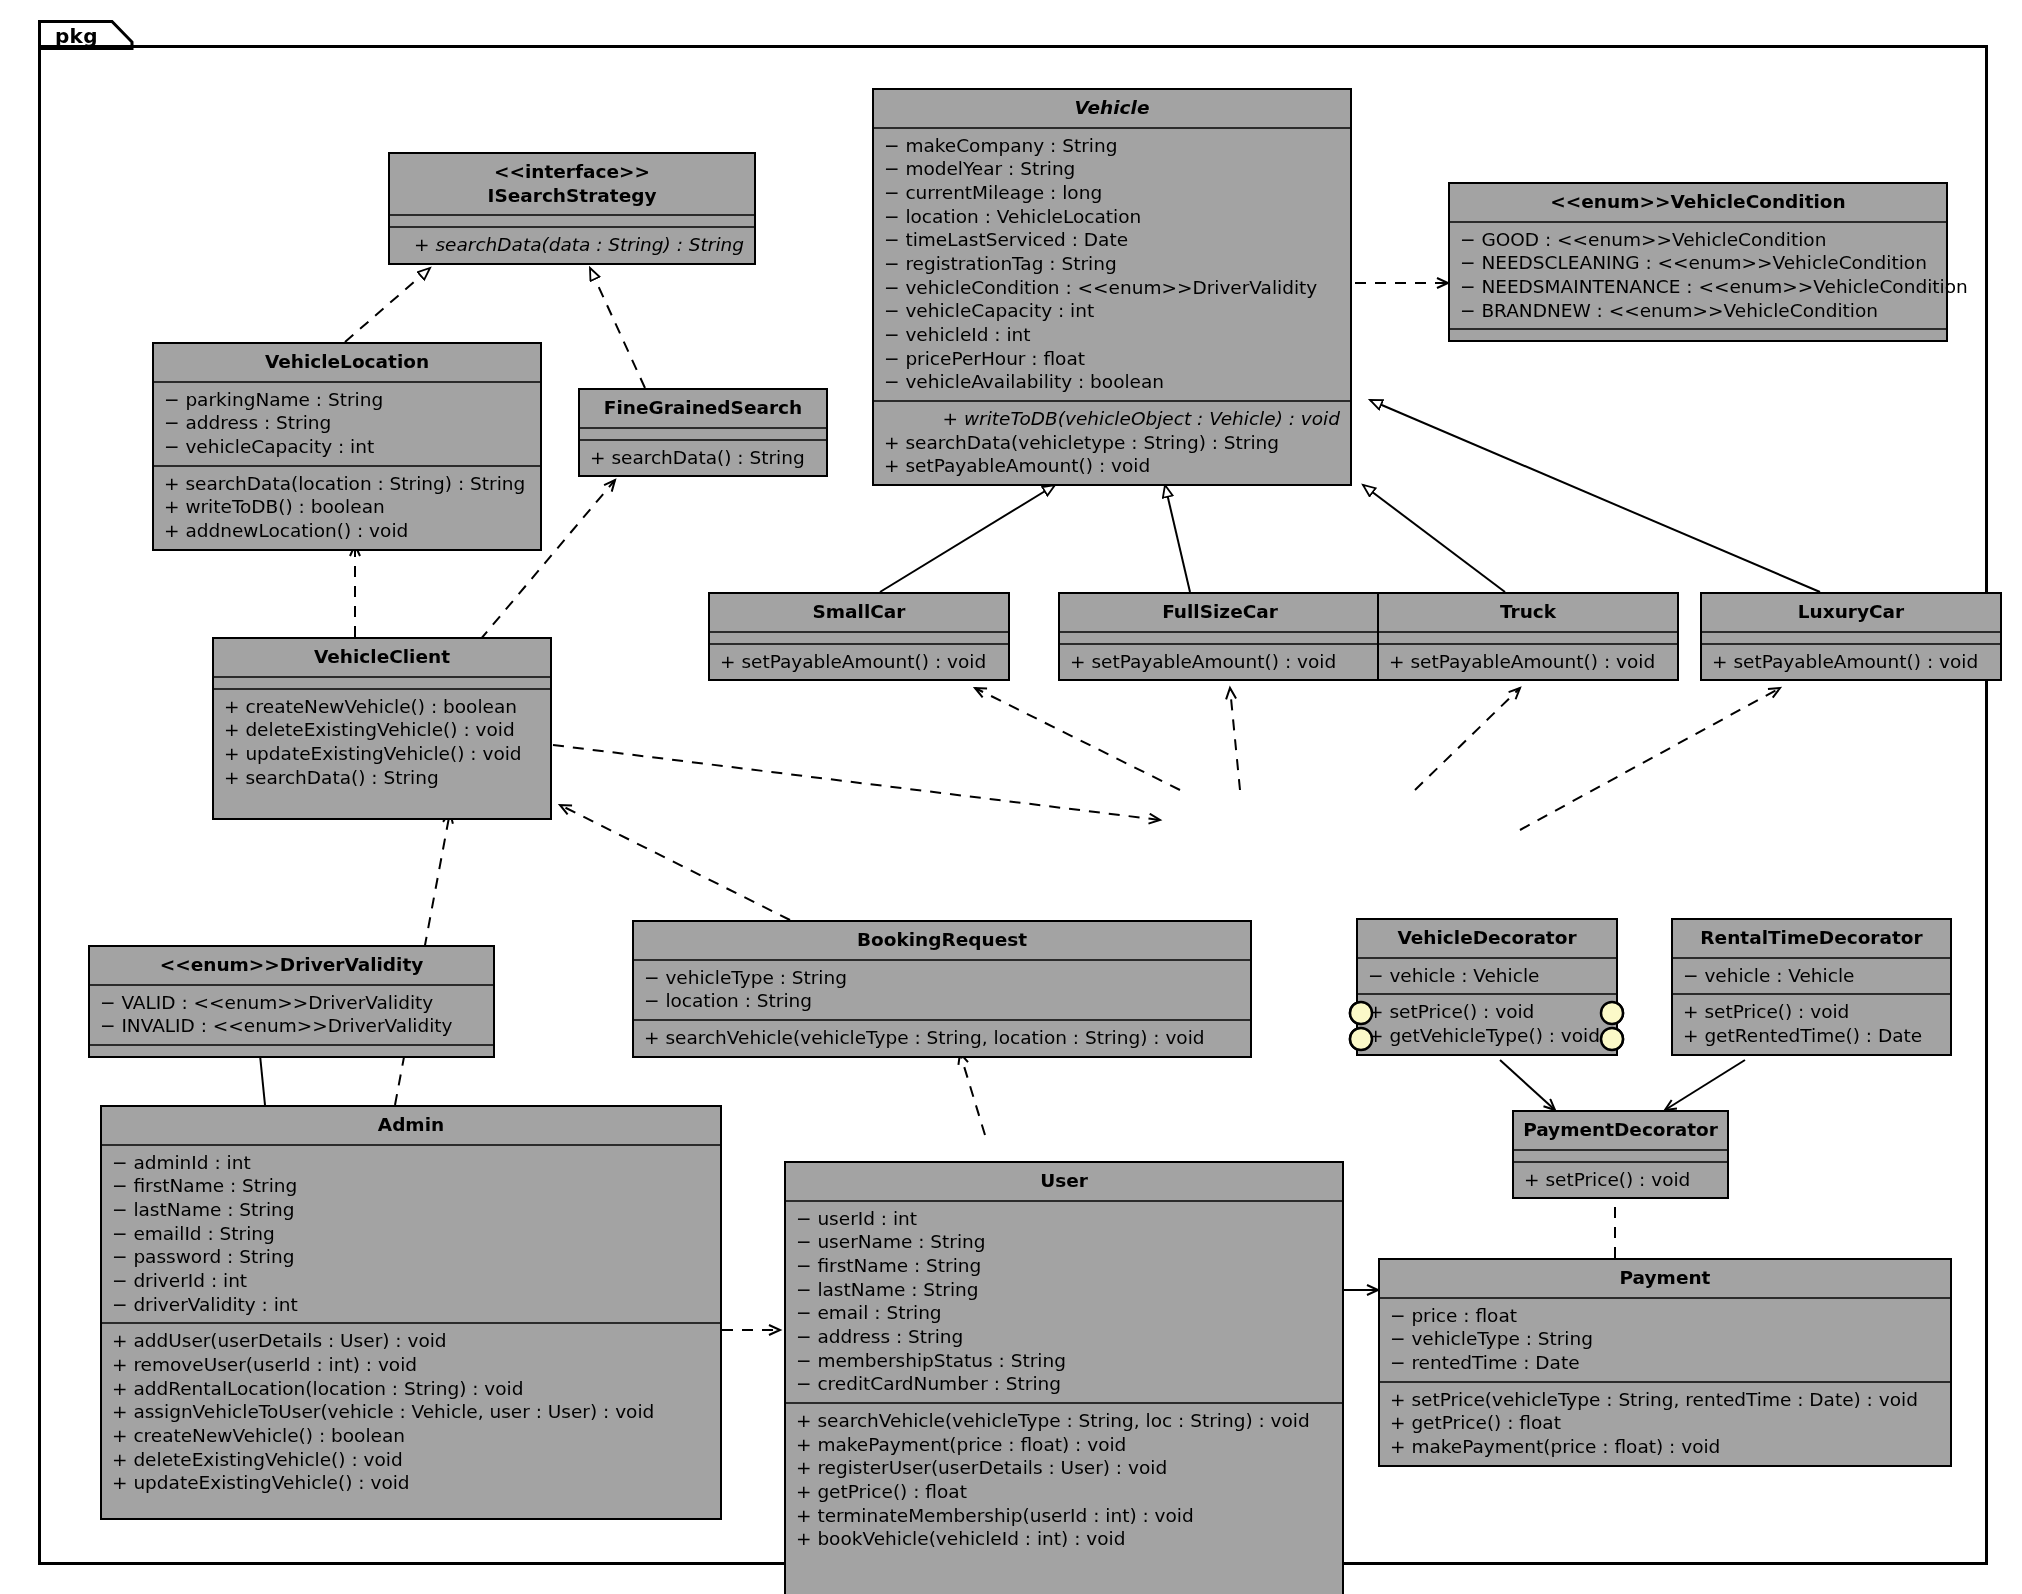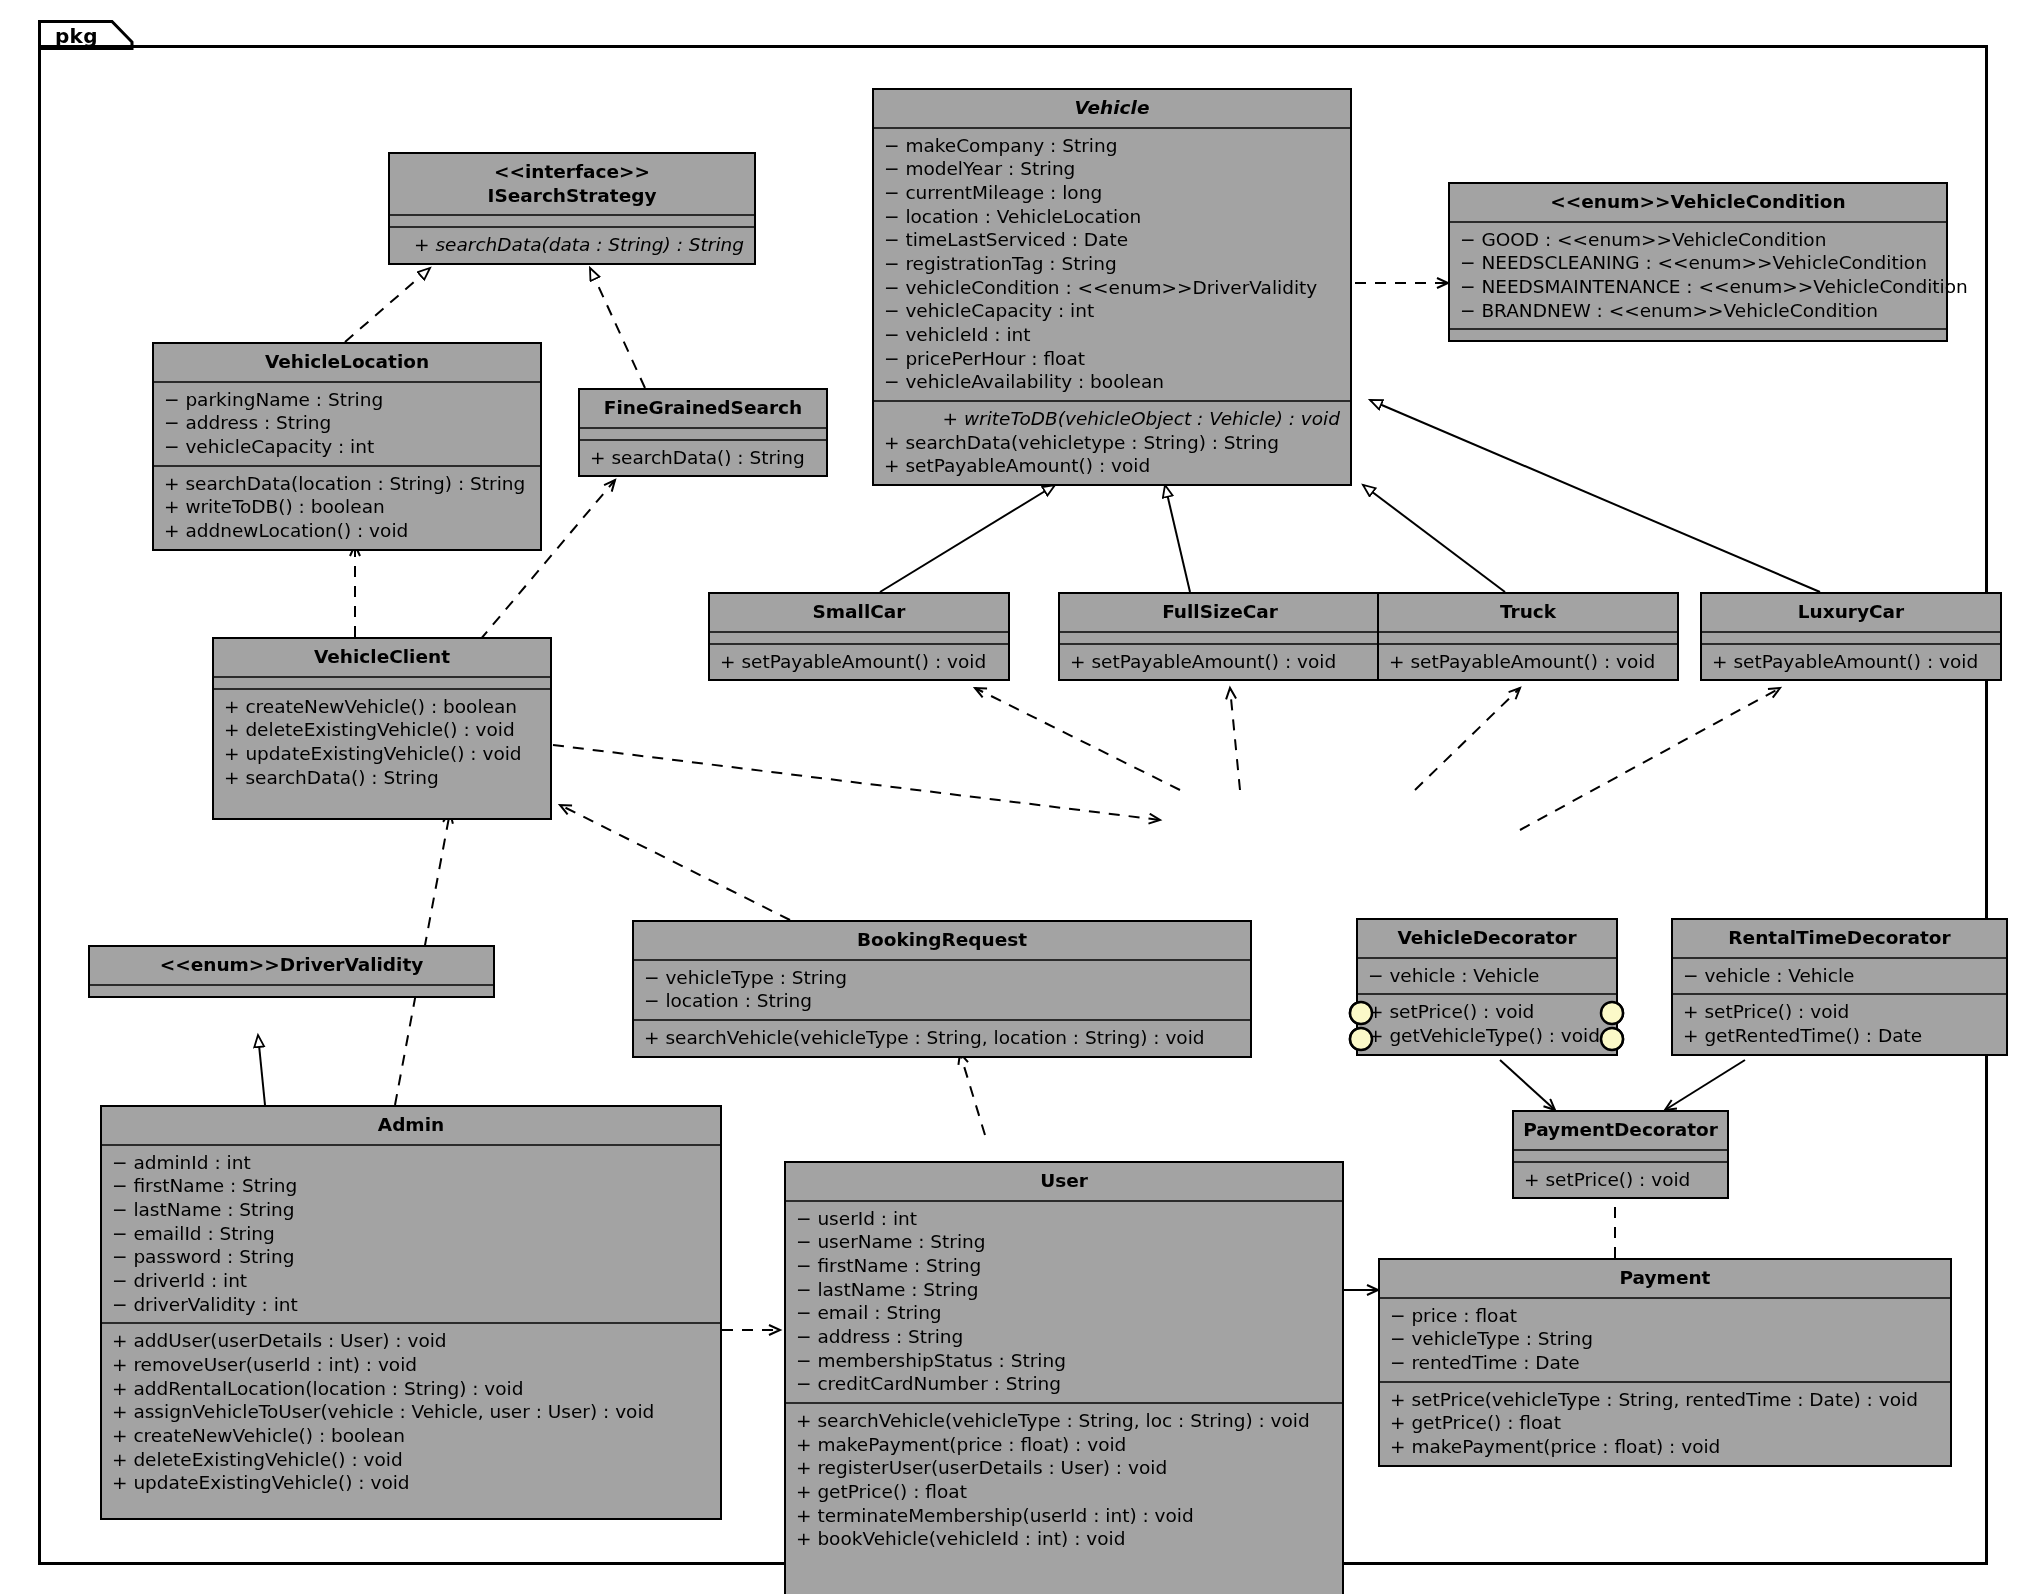--- a/index.html
+++ b/index.html
@@ -315,21 +315,21 @@
     </div>
     <div class="sect">
       <div class="row">− vehicle : Vehicle</div>
     </div>
     <div class="sect">
       <div class="row">+ setPrice() : void</div>
       <div class="row">+ getVehicleType() : void</div>
     </div>
   </div>
 
-  <div class="cls" style="left:1671px; top:918px; width:337px;">
+  <div class="cls" style="left:1671px; top:918px; width:281px;">
     <div class="hdr">
       <span>RentalTimeDecorator</span>
     </div>
     <div class="sect">
       <div class="row">− vehicle : Vehicle</div>
     </div>
     <div class="sect">
       <div class="row">+ setPrice() : void</div>
       <div class="row">+ getRentedTime() : Date</div>
     </div>
@@ -341,20 +341,24 @@
     </div>
     <div class="sect empty"></div>
     <div class="sect">
       <div class="row">+ setPrice() : void</div>
     </div>
   </div>
 
   <div class="cls" style="left:88px; top:945px; width:407px;">
     <div class="hdr">
       <span>&lt;&lt;enum&gt;&gt;DriverValidity</span>
+    </div>
+    <div class="sect">
+      <div class="row">− VALID : &lt;&lt;enum&gt;&gt;DriverValidity</div>
+      <div class="row">− INVALID : &lt;&lt;enum&gt;&gt;DriverValidity</div>
     </div>
     <div class="sect empty"></div>
   </div>
 
   <div class="cls" style="left:100px; top:1105px; width:622px; height:415px;">
     <div class="hdr">
       <span>Admin</span>
     </div>
     <div class="sect">
       <div class="row">− adminId : int</div>

